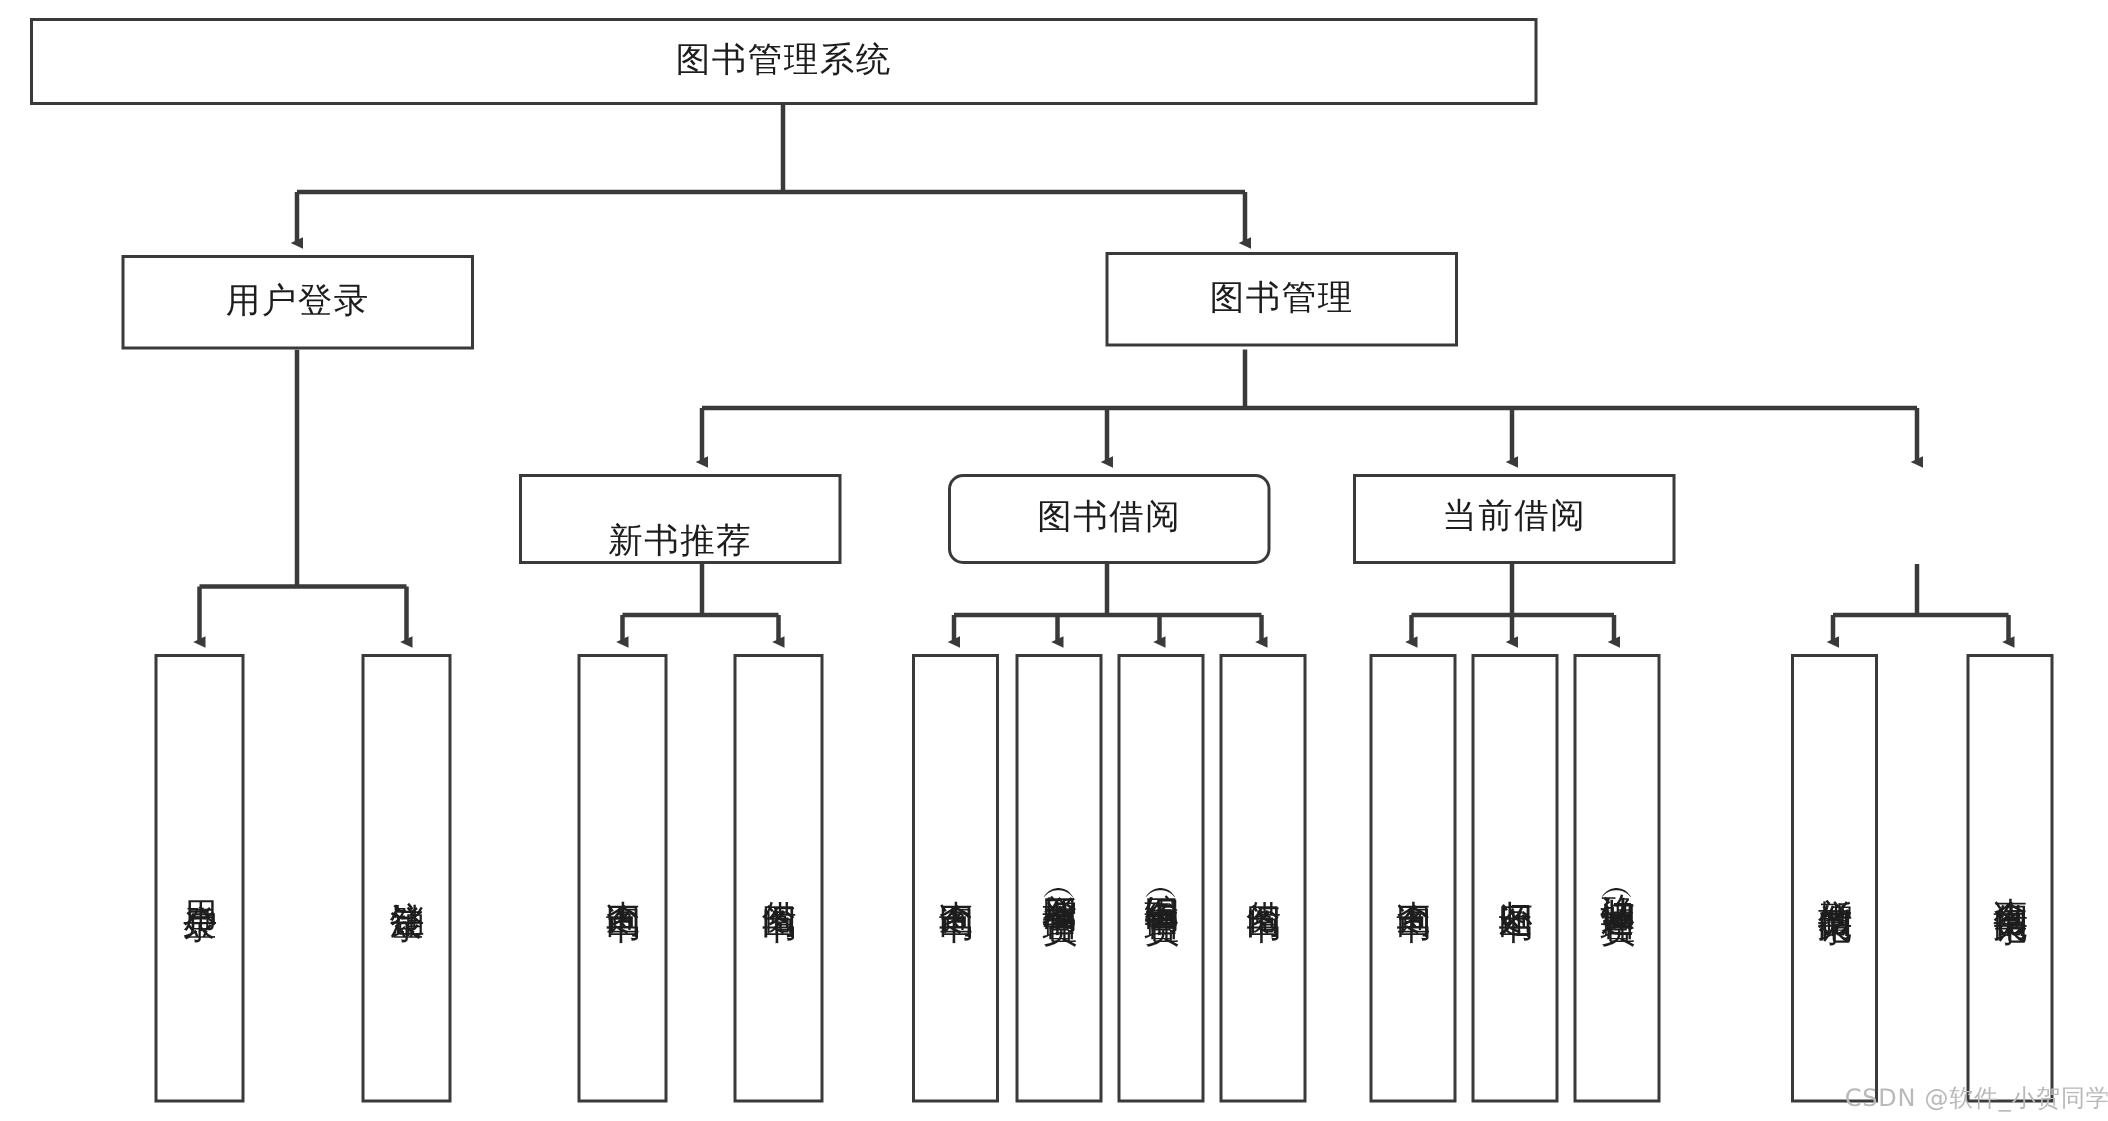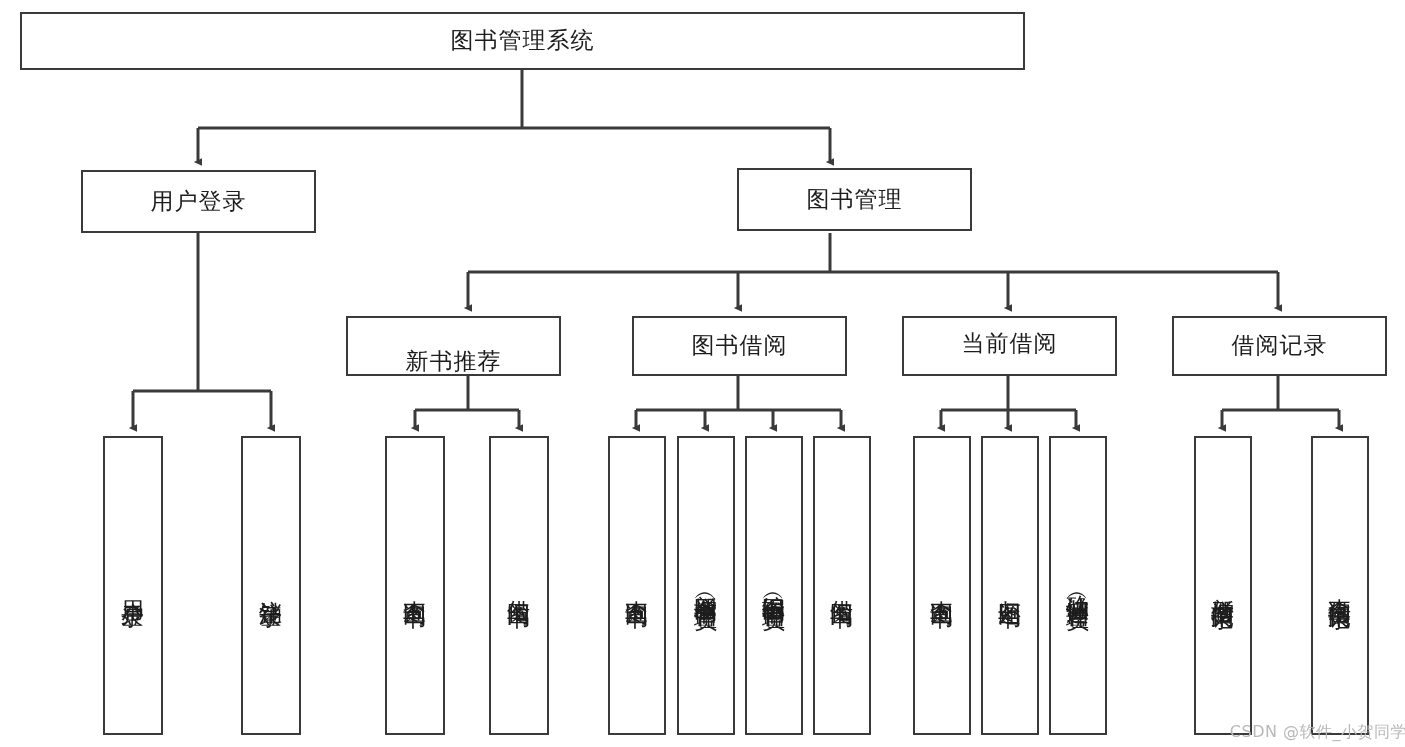--- a/index.html
+++ b/index.html
@@ -128,28 +128,25 @@
   <div class="node horizontal" style="left:81px; top:170px; width:235px; height:63px;">
     <span>用户登录</span>
   </div>
   <div class="node horizontal" style="left:711px; top:168px; width:235px; height:63px;margin-left:26px;">
     <span>图书管理</span>
   </div>
 
   <div class="node horizontal" style="left:346px; top:316px; width:215px; height:60px;align-items:flex-end;">
     <span>新书推荐</span>
   </div>
-  <div class="node horizontal" style="left:632px; top:316px; width:215px; height:60px;">
+  <div class="node horizontal" style="left:632px; top:316px; width:215px; height:60px;border-radius:10px;">
     <span>图书借阅</span>
   </div>
   <div class="node horizontal" style="left:902px; top:316px; width:215px; height:60px;font-family:Liberation Mono, monospace;">
     <span>当前借阅</span>
-  </div>
-  <div class="node horizontal" style="left:1172px; top:316px; width:215px; height:60px;">
-    <span>借阅记录</span>
   </div>
 
   <div class="node vertical" style="left:103px; top:436px; width:60px; height:299px;">
     <span class="vtext">用户登录</span>
   </div>
   <div class="node vertical" style="left:241px; top:436px; width:60px; height:299px;">
     <span class="vtext">注销登录</span>
   </div>
 
   <div class="node vertical" style="left:385px; top:436px; width:60px; height:299px;">

